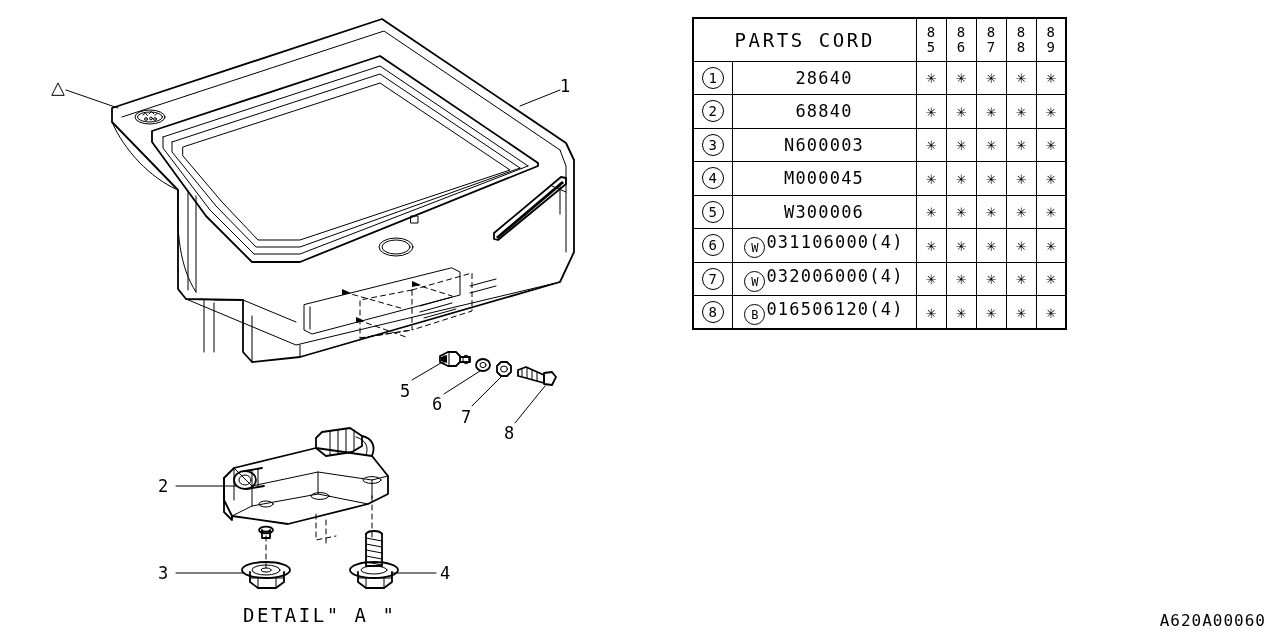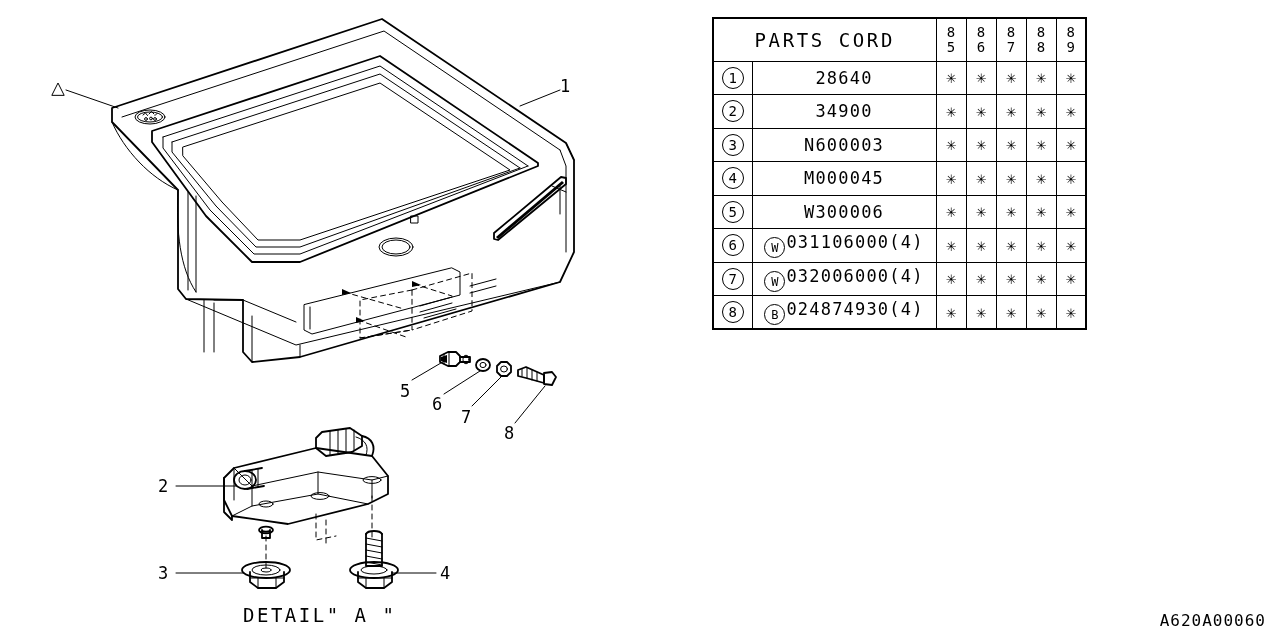--- a/index.html
+++ b/index.html
@@ -78,21 +78,21 @@
     font-family: "DejaVu Sans Mono", "Liberation Mono", monospace;
     font-size: 16px;
     letter-spacing: 1px;
     white-space: nowrap;
     margin-left: 36px;
   }
 
   
   .parts-table-wrap {
     position: absolute;
-    left: 712px;
+    left: 692px;
     top: 17px;
     width: 373px;
     height: 311px;
   }
   table.parts-table {
     border-collapse: collapse;
     width: 373px;
     height: 311px;
     table-layout: fixed;
   }
@@ -412,21 +412,21 @@
           <td class="code-cell" data-name="part-code-cell"><span data-name="part-code">28640</span></td>
           <td class="mark" data-name="availability-mark">✳</td>
           <td class="mark" data-name="availability-mark">✳</td>
           <td class="mark" data-name="availability-mark">✳</td>
           <td class="mark" data-name="availability-mark">✳</td>
           <td class="mark" data-name="availability-mark">✳</td>
         </tr>
 
         <tr class="body-row" data-name="table-row">
           <td data-name="row-index-cell"><span class="idx-circle" data-name="index-badge">2</span></td>
-          <td class="code-cell" data-name="part-code-cell"><span data-name="part-code">34900</span></td>
+          <td class="code-cell" data-name="part-code-cell"><span data-name="part-code">68840</span></td>
           <td class="mark" data-name="availability-mark">✳</td>
           <td class="mark" data-name="availability-mark">✳</td>
           <td class="mark" data-name="availability-mark">✳</td>
           <td class="mark" data-name="availability-mark">✳</td>
           <td class="mark" data-name="availability-mark">✳</td>
         </tr>
 
         <tr class="body-row" data-name="table-row">
           <td data-name="row-index-cell"><span class="idx-circle" data-name="index-badge">3</span></td>
           <td class="code-cell" data-name="part-code-cell"><span data-name="part-code">N600003</span></td>
@@ -472,21 +472,21 @@
           <td class="code-cell" data-name="part-code-cell"><span class="code-prefix" data-name="code-prefix-badge">W</span><span data-name="part-code">032006000(4)</span></td>
           <td class="mark" data-name="availability-mark">✳</td>
           <td class="mark" data-name="availability-mark">✳</td>
           <td class="mark" data-name="availability-mark">✳</td>
           <td class="mark" data-name="availability-mark">✳</td>
           <td class="mark" data-name="availability-mark">✳</td>
         </tr>
 
         <tr class="body-row" data-name="table-row">
           <td data-name="row-index-cell"><span class="idx-circle" data-name="index-badge">8</span></td>
-          <td class="code-cell" data-name="part-code-cell"><span class="code-prefix" data-name="code-prefix-badge">B</span><span data-name="part-code">024874930(4)</span></td>
+          <td class="code-cell" data-name="part-code-cell"><span class="code-prefix" data-name="code-prefix-badge">B</span><span data-name="part-code">016506120(4)</span></td>
           <td class="mark" data-name="availability-mark">✳</td>
           <td class="mark" data-name="availability-mark">✳</td>
           <td class="mark" data-name="availability-mark">✳</td>
           <td class="mark" data-name="availability-mark">✳</td>
           <td class="mark" data-name="availability-mark">✳</td>
         </tr>
       </tbody>
     </table>
   </div>
 

